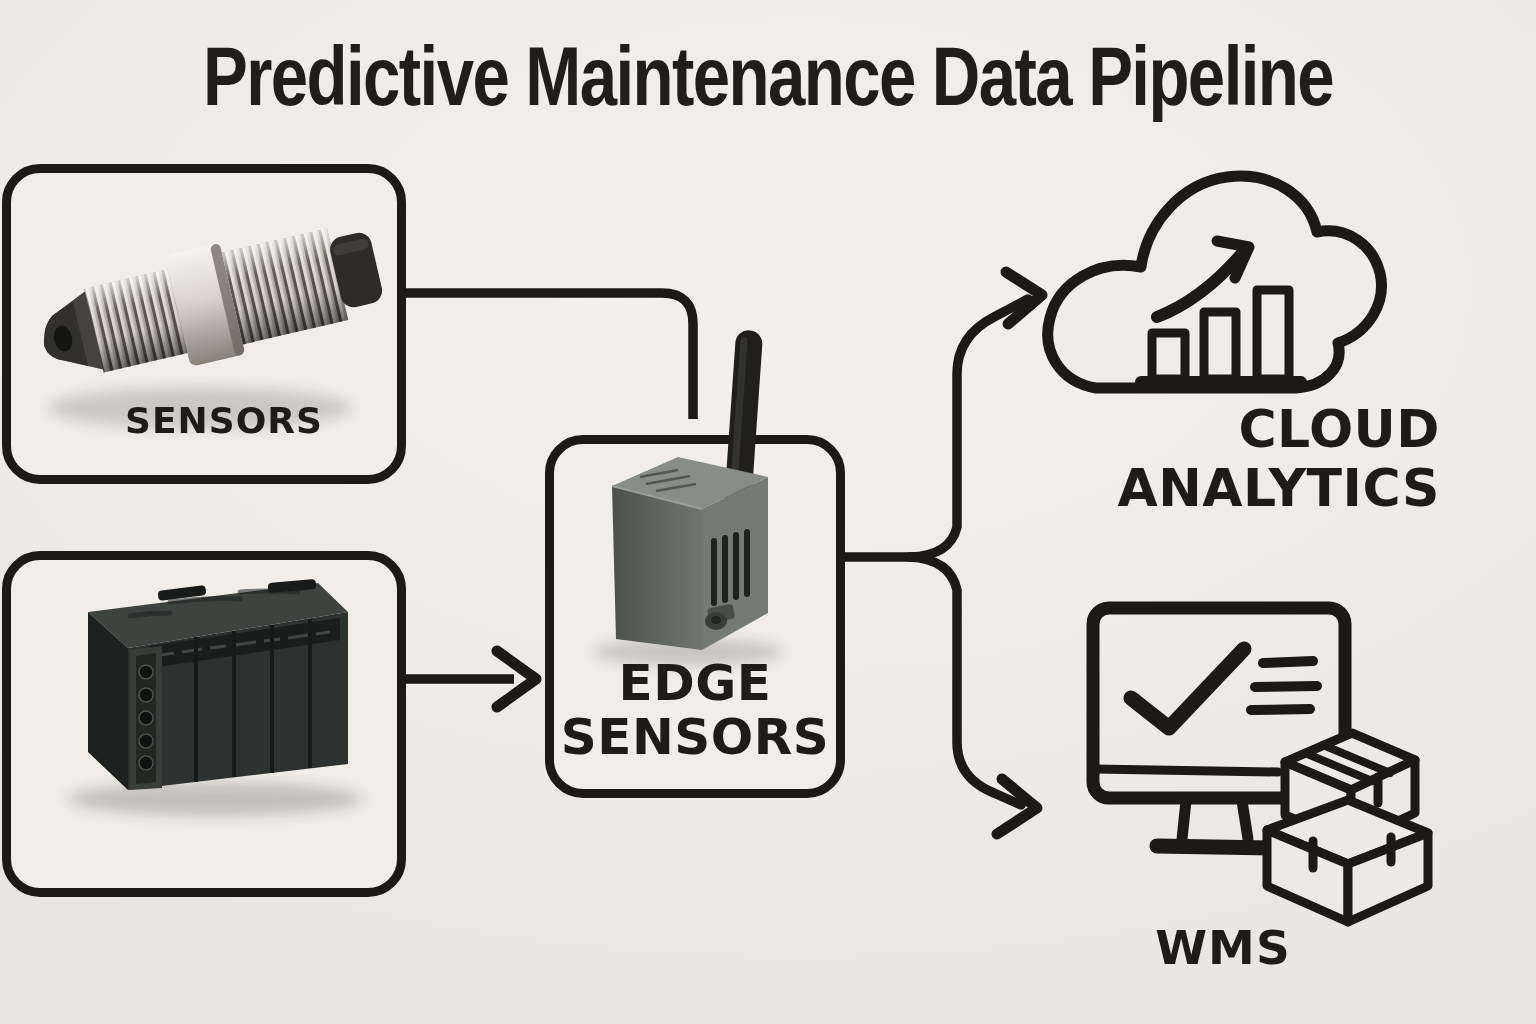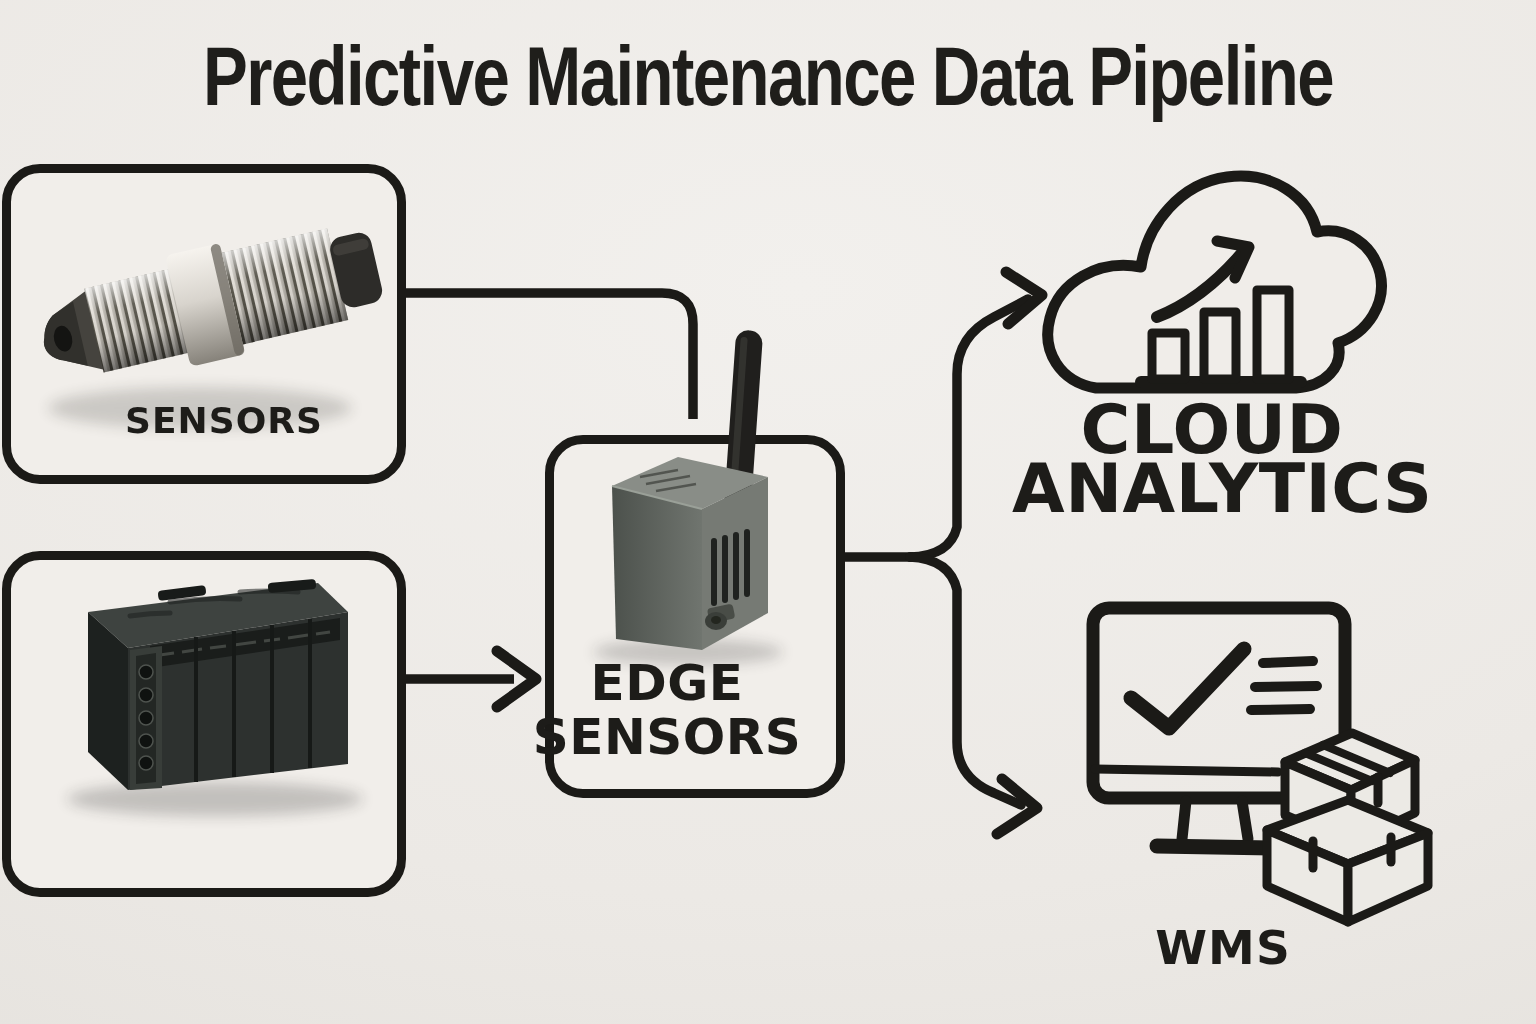--- a/index.html
+++ b/index.html
@@ -23,22 +23,22 @@
   #box-sensors { left:2px;  top:164px; width:404px; height:320px; }
   #box-plcs    { left:2px;  top:551px; width:404px; height:346px; }
   #box-gateway { left:545px; top:435px; width:300px; height:363px; }
   .overlay { position:absolute; left:0; top:0; z-index:2; pointer-events:none; }
   .lbl {
     position:absolute; z-index:3; color:#1d1c19; font-weight:bold;
     text-align:center; letter-spacing:1px; white-space:nowrap;
   }
   #lbl-sensors { left:2px;   top:400px; width:404px; font-size:36px;padding-left:20px; }
   #lbl-plcs    { left:2px;   top:804px; width:404px; font-size:58px; }
-  #lbl-gateway { left:517px; top:656px; width:300px; font-size:50px; line-height:54px; letter-spacing:0.5px; }
-  #lbl-cloud   { left:1012px; top:400px; width:400px; font-size:68px; line-height:59px; letter-spacing:0.5px; }
+  #lbl-gateway { left:545px; top:656px; width:300px; font-size:50px; line-height:54px; letter-spacing:0.5px; }
+  #lbl-cloud   { left:1040px; top:400px; width:400px; font-size:52px; line-height:59px; letter-spacing:0.5px;text-align:right; }
   #lbl-wms     { left:1023px; top:920px; width:400px; font-size:47px; }
 </style>
 </head>
 <body>
 
 <div class="canvas">
 
   <div class="title">Predictive Maintenance Data Pipeline</div>
 
   <div class="node" id="box-sensors"></div>

